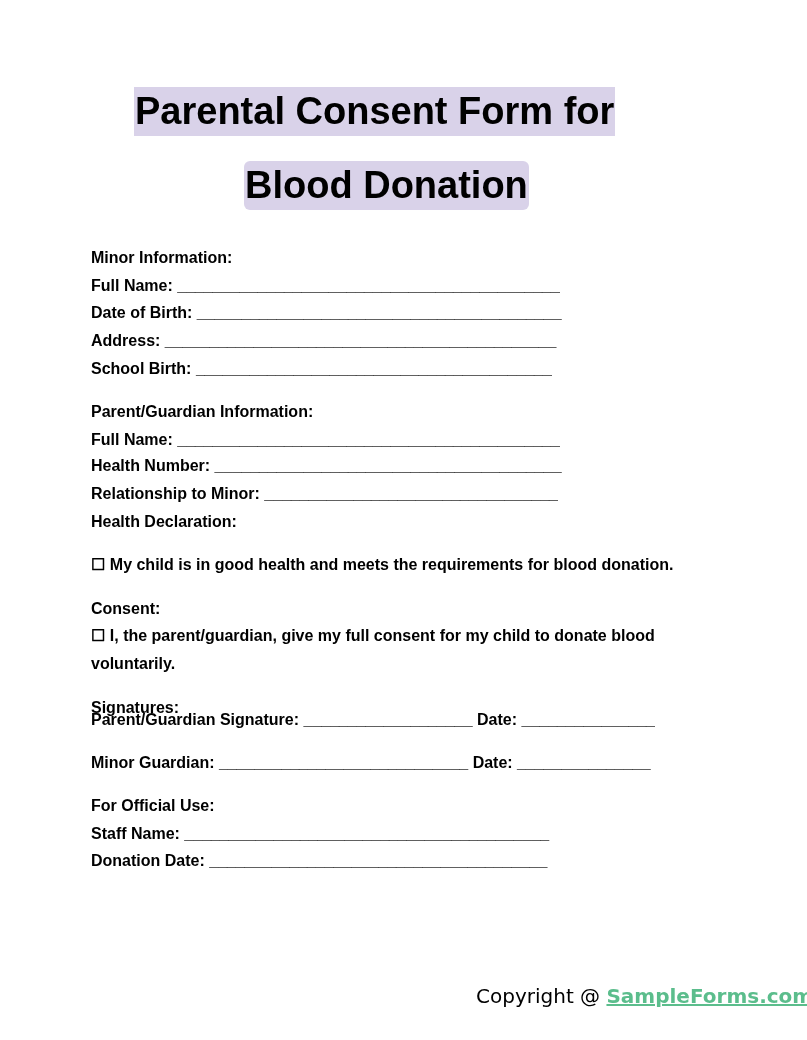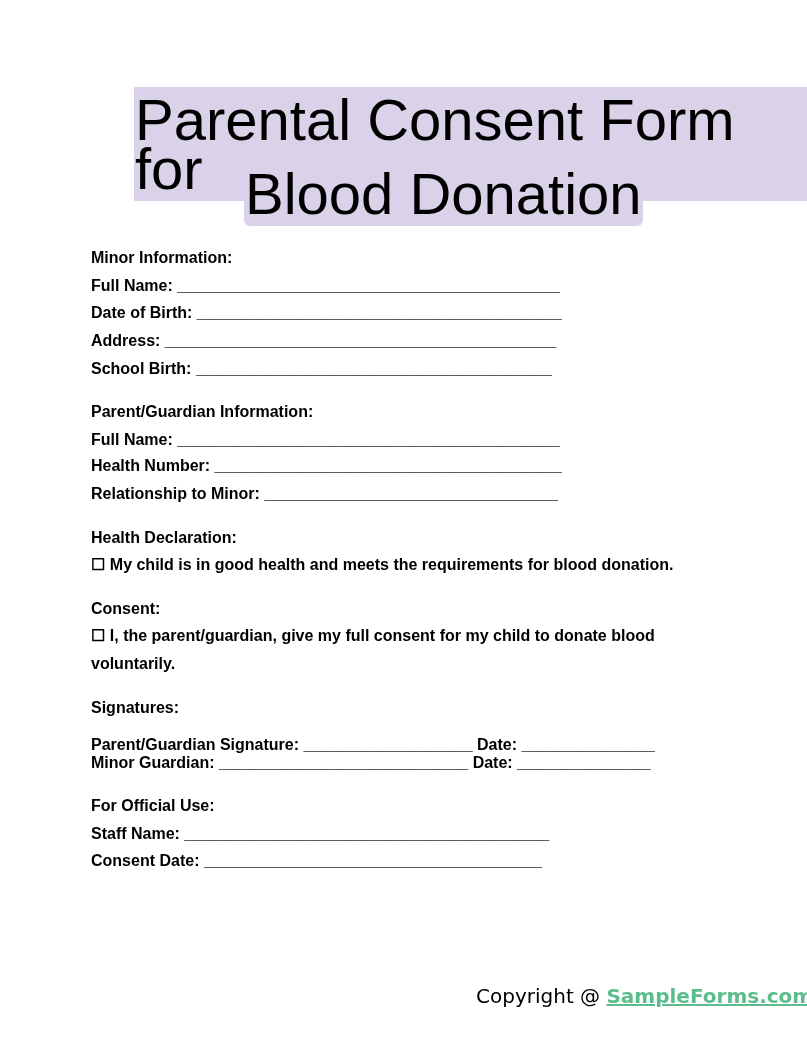--- a/index.html
+++ b/index.html
@@ -1,19 +1,19 @@
 <!DOCTYPE html>
 <html><head>
 <meta charset="utf-8">
 <style>
   html, body { margin: 0; padding: 0; background: #ffffff; }
   body { width: 807px; height: 1040px; position: relative; overflow: hidden;
          font-family: "Liberation Sans", sans-serif; color: #000; }
-  .title-line { display: inline-block; background: #d9d2e9; font-weight: normal;
-                font-size: 58px; line-height: 49px; padding: 8px 1px; }
+  .title-line { display: inline-block; background: #d9d2e9; font-weight: bold;
+                font-size: 38px; line-height: 49px; padding: 0 1px; }
   .tl1 { position: absolute; top: 87px; left: 134px; }
   .tl2 { position: absolute; top: 161px; left: 244px; border-radius: 6px; }
   .content { position: absolute; left: 91px; top: 248px; width: 620px;
              font-size: 16px; font-weight: bold; }
   .line { position: absolute; left: 0; white-space: pre; line-height: 20px; text-align: center; }
   .footer { position: absolute; top: 968px; left: 476px; font-size: 20px;
             font-family: "DejaVu Sans", sans-serif; white-space: nowrap; margin-top: 16px; }
   .footer .link { color: #5bbd8c; font-weight: bold; text-decoration: underline; }
 </style>
 </head>
@@ -30,30 +30,30 @@
     <div class="line" style="top:28px"><span>Full Name:</span> <span>___________________________________________</span></div>
     <div class="line" style="top:55px"><span>Date of Birth:</span> <span>_________________________________________</span></div>
     <div class="line" style="top:83px"><span>Address:</span> <span>____________________________________________</span></div>
     <div class="line" style="top:111px"><span>School Birth:</span> <span>________________________________________</span></div>
 
     <div class="line" style="top:154px">Parent/Guardian Information:</div>
     <div class="line" style="top:182px"><span>Full Name:</span> <span>___________________________________________</span></div>
     <div class="line" style="top:208px"><span>Health Number:</span> <span>_______________________________________</span></div>
     <div class="line" style="top:236px"><span>Relationship to Minor:</span> <span>_________________________________</span></div>
 
-    <div class="line" style="top:280px">Health Declaration:</div>
+    <div class="line" style="top:264px">Health Declaration:</div>
     <div class="line" style="top:307px"><span>☐</span> <span>My child is in good health and meets the requirements for blood donation.</span></div>
 
     <div class="line" style="top:351px">Consent:</div>
     <div class="line" style="top:378px"><span>☐</span> <span>I, the parent/guardian, give my full consent for my child to donate blood</span></div>
     <div class="line" style="top:406px">voluntarily.</div>
 
     <div class="line" style="top:450px">Signatures:</div>
-    <div class="line" style="top:487px"><span>Parent/Guardian Signature:</span> <span>___________________</span> <span>Date:</span> <span>_______________</span></div>
+    <div class="line" style="top:462px"><span>Parent/Guardian Signature:</span> <span>___________________</span> <span>Date:</span> <span>_______________</span></div>
     <div class="line" style="top:505px"><span>Minor Guardian:</span> <span>____________________________</span> <span>Date:</span> <span>_______________</span></div>
 
     <div class="line" style="top:548px">For Official Use:</div>
     <div class="line" style="top:576px"><span>Staff Name:</span> <span>_________________________________________</span></div>
-    <div class="line" style="top:603px"><span>Consent Date:</span> <span>______________________________________</span></div>
+    <div class="line" style="top:603px"><span>Donation Date:</span> <span>______________________________________</span></div>
   </div>
 
   <div class="footer"><span>Copyright @ </span><span class="link">SampleForms.com</span></div>
 </div>
 
 </body></html>

